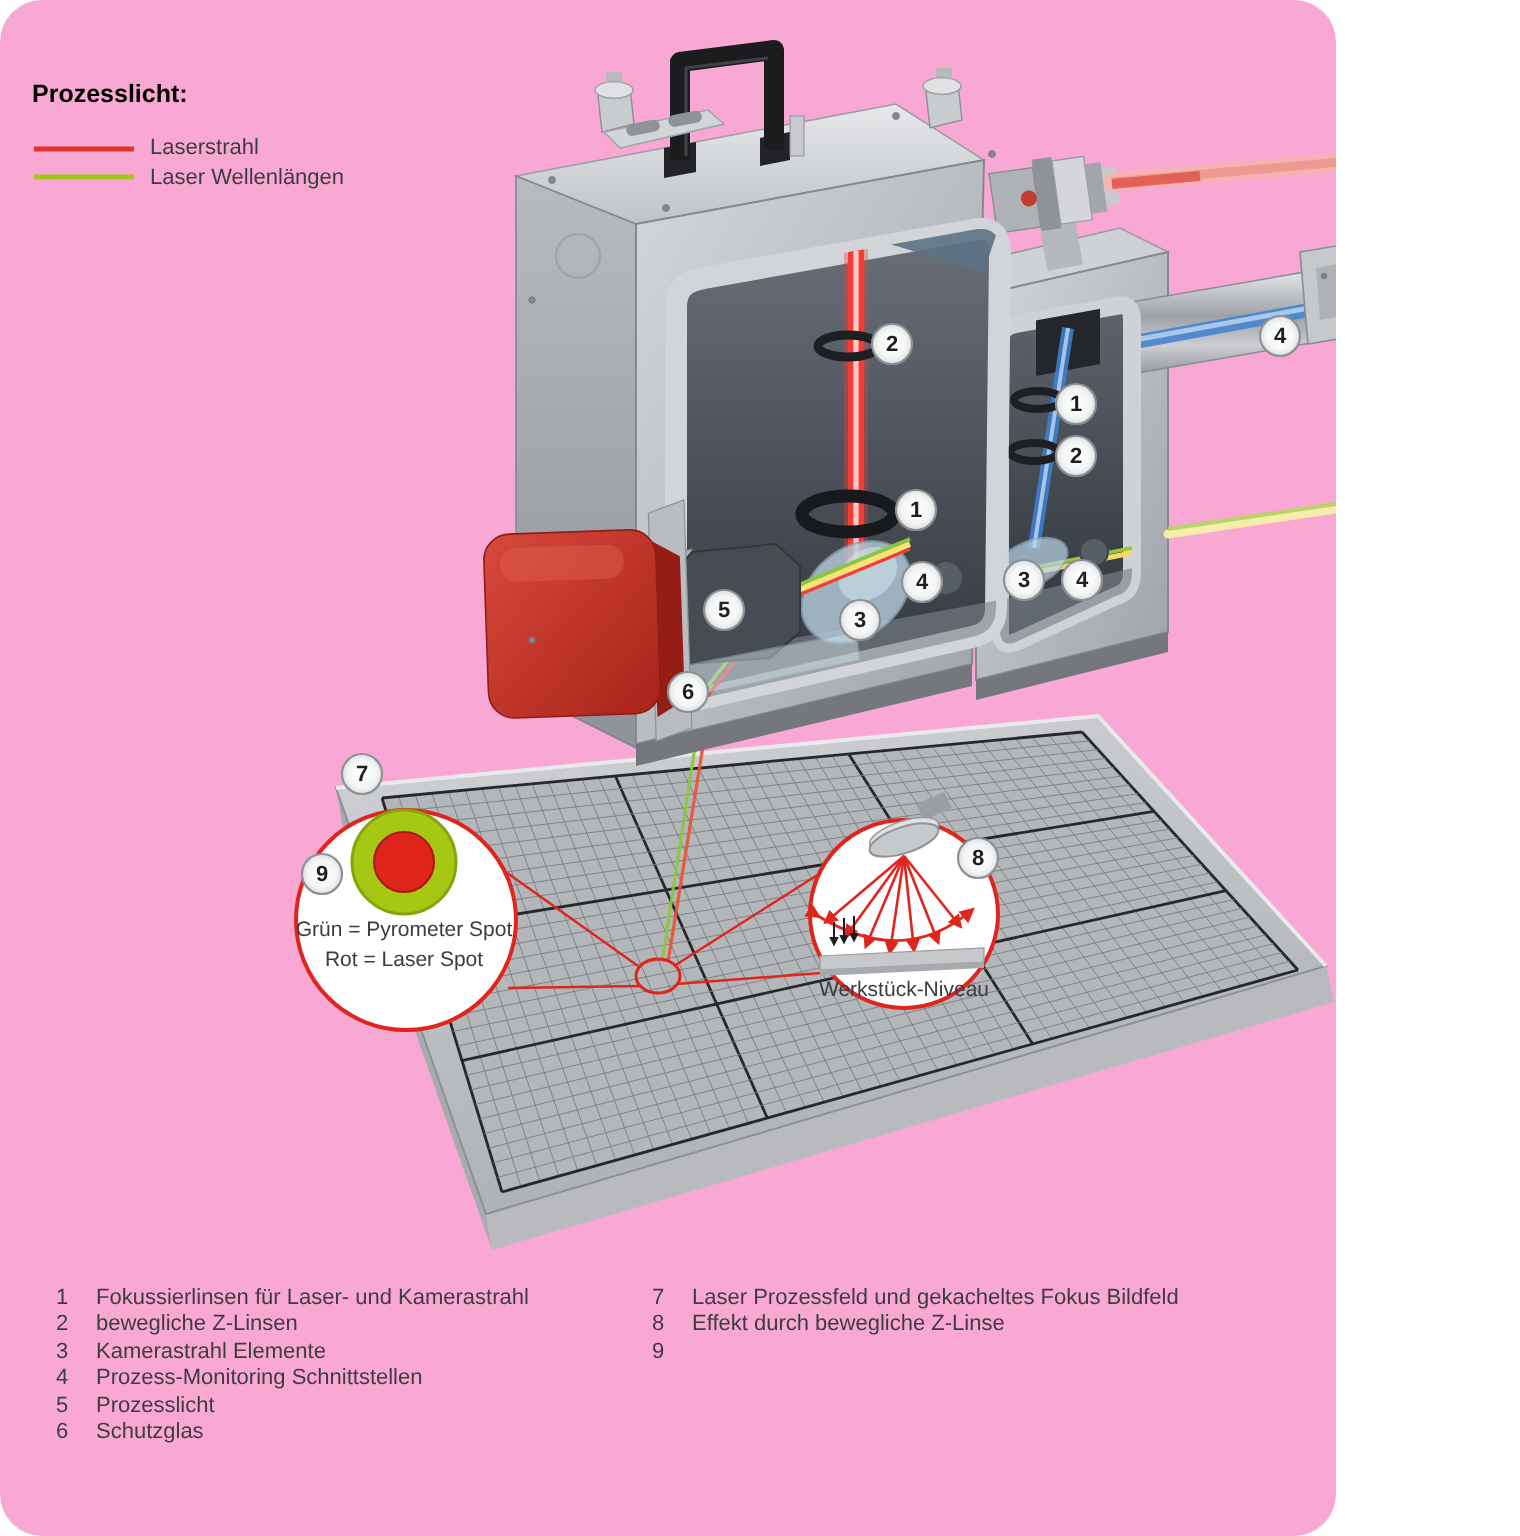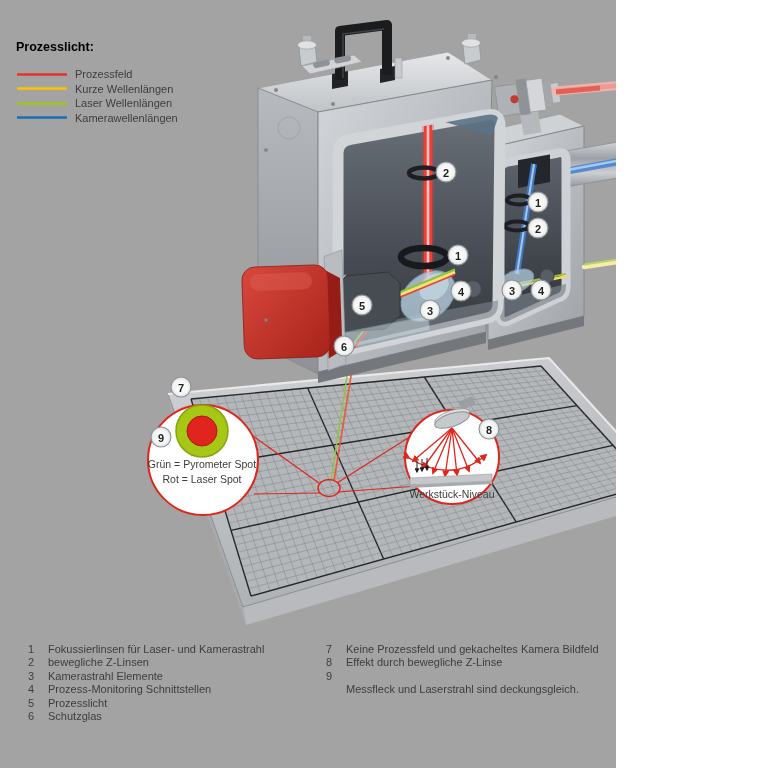--- a/index.html
+++ b/index.html
@@ -1,17 +1,17 @@
 <!DOCTYPE html>
 <html><head>
 <meta charset="utf-8">
 <style>
   html,body{margin:0;padding:0;background:#fff;}
-  .canvas{position:relative;width:616px;height:768px;background:#a3a3a3;overflow:hidden;
-          font-family:"Liberation Sans",sans-serif;}
+  .canvas{position:relative;width:668px;height:768px;background:#f9a8d4;overflow:hidden;
+          font-family:"Liberation Sans",sans-serif;border-radius:21px;}
   
   .legend{position:absolute;left:16px;top:40px;}
   .legend-title{font-size:12.5px;font-weight:bold;color:#000;margin-bottom:13px;}
   .legend-row{display:flex;align-items:center;height:14.5px;}
   .legend-row svg{flex:none;margin-right:7px;}
   .legend-label{font-size:11px;color:#3d3d3d;white-space:nowrap;}
   
   .fn-col{position:absolute;top:643px;}
   .fn-row{display:flex;font-size:11px;line-height:13.4px;color:#3d3d3d;}
   .fn-num{width:20px;flex:none;}
@@ -26,39 +26,27 @@
 <body>
 
 <div class="canvas">
 
   <div class="legend">
     <div class="legend-title">Prozesslicht:</div>
     <div class="legend-row">
       <svg width="52" height="5">
           <line x1="1" y1="2.5" x2="51" y2="2.5" stroke-width="2.6" stroke="#e6332a"></line>
         </svg>
-      <span class="legend-label">Prozessfeld</span>
-    </div>
-    <div class="legend-row">
-      <svg width="52" height="5">
-          <line x1="1" y1="2.5" x2="51" y2="2.5" stroke-width="2.6" stroke="#fdc300"></line>
-        </svg>
-      <span class="legend-label">Kurze Wellenlängen</span>
+      <span class="legend-label">Laserstrahl</span>
     </div>
     <div class="legend-row">
       <svg width="52" height="5">
           <line x1="1" y1="2.5" x2="51" y2="2.5" stroke-width="2.6" stroke="#a2c617"></line>
         </svg>
       <span class="legend-label">Laser Wellenlängen</span>
-    </div>
-    <div class="legend-row">
-      <svg width="52" height="5">
-          <line x1="1" y1="2.5" x2="51" y2="2.5" stroke-width="2.6" stroke="#1a6eb5"></line>
-        </svg>
-      <span class="legend-label">Kamerawellenlängen</span>
     </div>
   </div>
 
   <svg width="760" height="630" viewBox="0 0 760 630" style="position:absolute;left:0;top:0;">
     <defs>
       <linearGradient id="gFront" x1="0" y1="0" x2="1" y2="1">
         <stop offset="0" stop-color="#d3d6da"></stop>
           <stop offset="1" stop-color="#9fa3a8"></stop>
       </linearGradient>
       <linearGradient id="gTop" x1="0" y1="0" x2="0" y2="1">
@@ -465,27 +453,26 @@
         <span class="fn-text">Prozesslicht</span>
       </div>
     <div class="fn-row">
         <span class="fn-num">6</span>
         <span class="fn-text">Schutzglas</span>
       </div>
   </div>
   <div class="fn-col" style="left:326px">
     <div class="fn-row">
         <span class="fn-num">7</span>
-        <span class="fn-text">Keine Prozessfeld und gekacheltes Kamera Bildfeld</span>
+        <span class="fn-text">Laser Prozessfeld und gekacheltes Fokus Bildfeld</span>
       </div>
     <div class="fn-row">
         <span class="fn-num">8</span>
         <span class="fn-text">Effekt durch bewegliche Z-Linse</span>
       </div>
     <div class="fn-row">
         <span class="fn-num">9</span>
       </div>
     <div class="fn-row">
         <span class="fn-num"></span>
-        <span class="fn-text">Messfleck und Laserstrahl sind deckungsgleich.</span>
       </div>
   </div>
 </div>
 
 </body></html>

